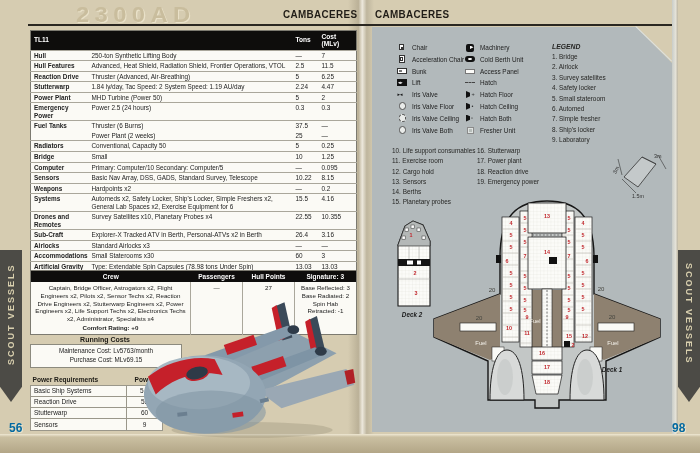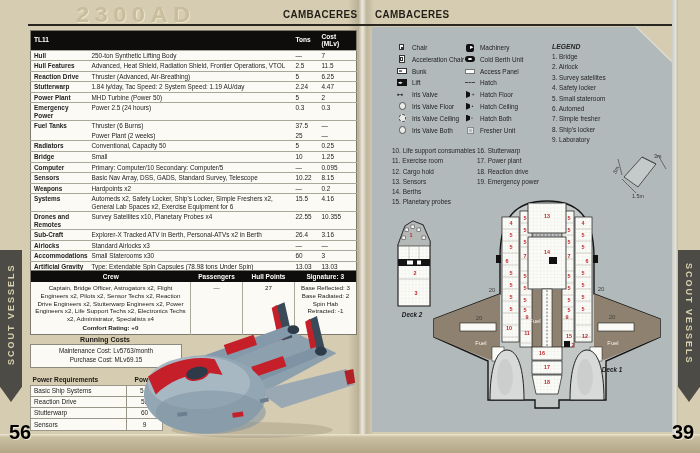--- a/index.html
+++ b/index.html
@@ -11,21 +11,21 @@
   .gutter{position:absolute;left:348px;top:0;width:26px;height:434px;
     background:linear-gradient(90deg,rgba(90,80,60,0) 0%,rgba(90,80,60,.22) 40%,rgba(255,255,255,.55) 55%,rgba(120,115,100,.25) 72%,rgba(120,115,100,0) 100%)}
   .right-edge{position:absolute;left:672px;top:0;width:6px;height:434px;
     background:linear-gradient(90deg,#c9cdc9,#e4e2d8 60%,#bdb5a0)}
   .hrule{position:absolute;left:28px;top:24px;width:644px;height:2px;background:#2a2721}
   .logo{position:absolute;left:76px;top:2px;font-size:22px;font-weight:bold;
     letter-spacing:5px;color:#c9bd9d;text-shadow:1px 1px 0 #e9e1c9;transform:scaleX(1.08);transform-origin:left}
   .cam-tab{position:absolute;top:8px;font-size:10.5px;font-weight:bold;letter-spacing:.4px;
     color:#211d17;transform:scaleX(.94);transform-origin:left}
   .cam-left{left:283px}.cam-right{left:375px}
-  .pagenum{position:absolute;top:421px;font-size:20px;font-weight:bold;color:#000000;
+  .pagenum{position:absolute;top:421px;font-size:12px;font-weight:bold;color:#0369a1;
     text-shadow:1px 1px 0 #ece4cc}
   .pn-l{left:9px}.pn-r{left:672px}
   .side-tab{position:absolute;top:250px;width:22px;height:152px;background:#4c4b46;
     clip-path:polygon(0 0,100% 0,100% 90%,50% 100%,0 90%)}
   .tab-l{left:0}.tab-r{left:678px}
   .side-tab span{position:absolute;left:0;top:0;width:100%;height:128px;display:flex;
     align-items:center;justify-content:center;writing-mode:vertical-rl;
     font-size:9px;font-weight:bold;letter-spacing:2px;color:#d8cfae;white-space:nowrap}
   .tab-l span{transform:rotate(180deg)}
   
@@ -120,21 +120,21 @@
 <div class="logo">2300AD</div>
 <div class="cam-tab cam-left">CAMBACERES</div>
 <div class="cam-tab cam-right">CAMBACERES</div>
 <div class="side-tab tab-l">
     <span>SCOUT VESSELS</span>
   </div>
 <div class="side-tab tab-r">
     <span>SCOUT VESSELS</span>
   </div>
 <div class="pagenum pn-l">56</div>
-<div class="pagenum pn-r">39</div>
+<div class="pagenum pn-r">98</div>
 
 <table class="stats">
   <colgroup>
       <col class="c-l">
       <col class="c-d">
       <col class="c-t">
       <col class="c-c">
     </colgroup>
   <thead>
     <tr>

